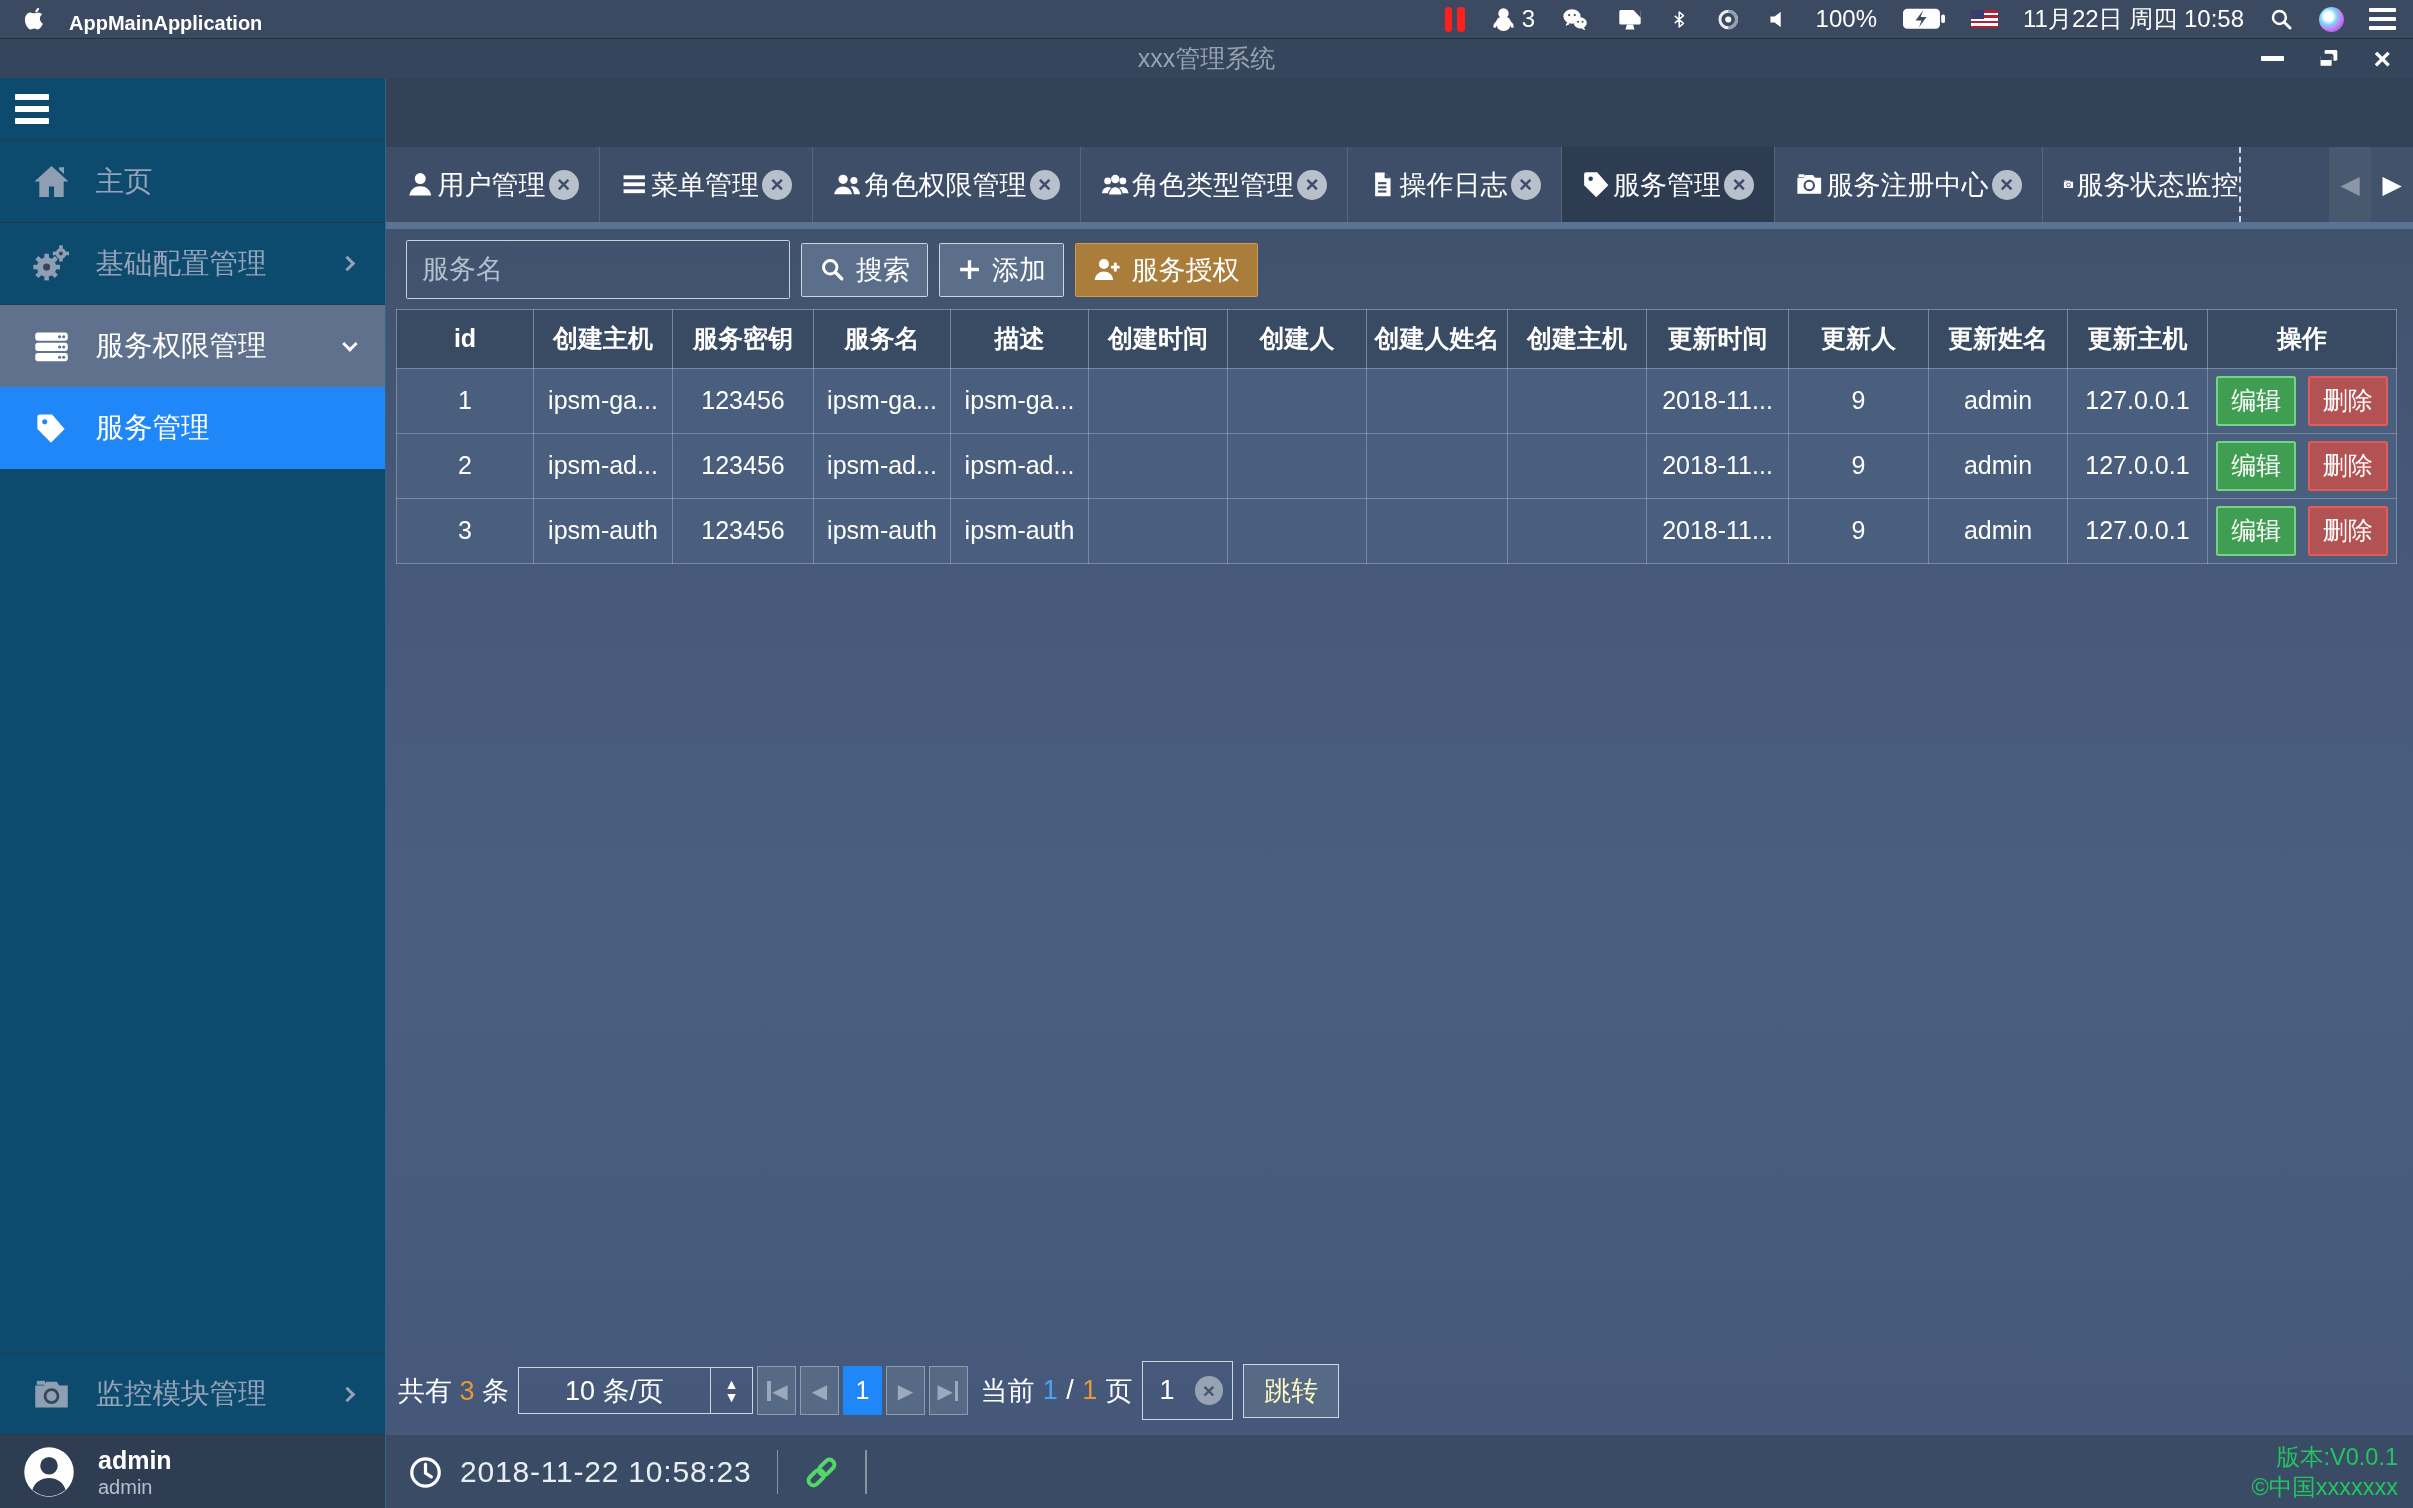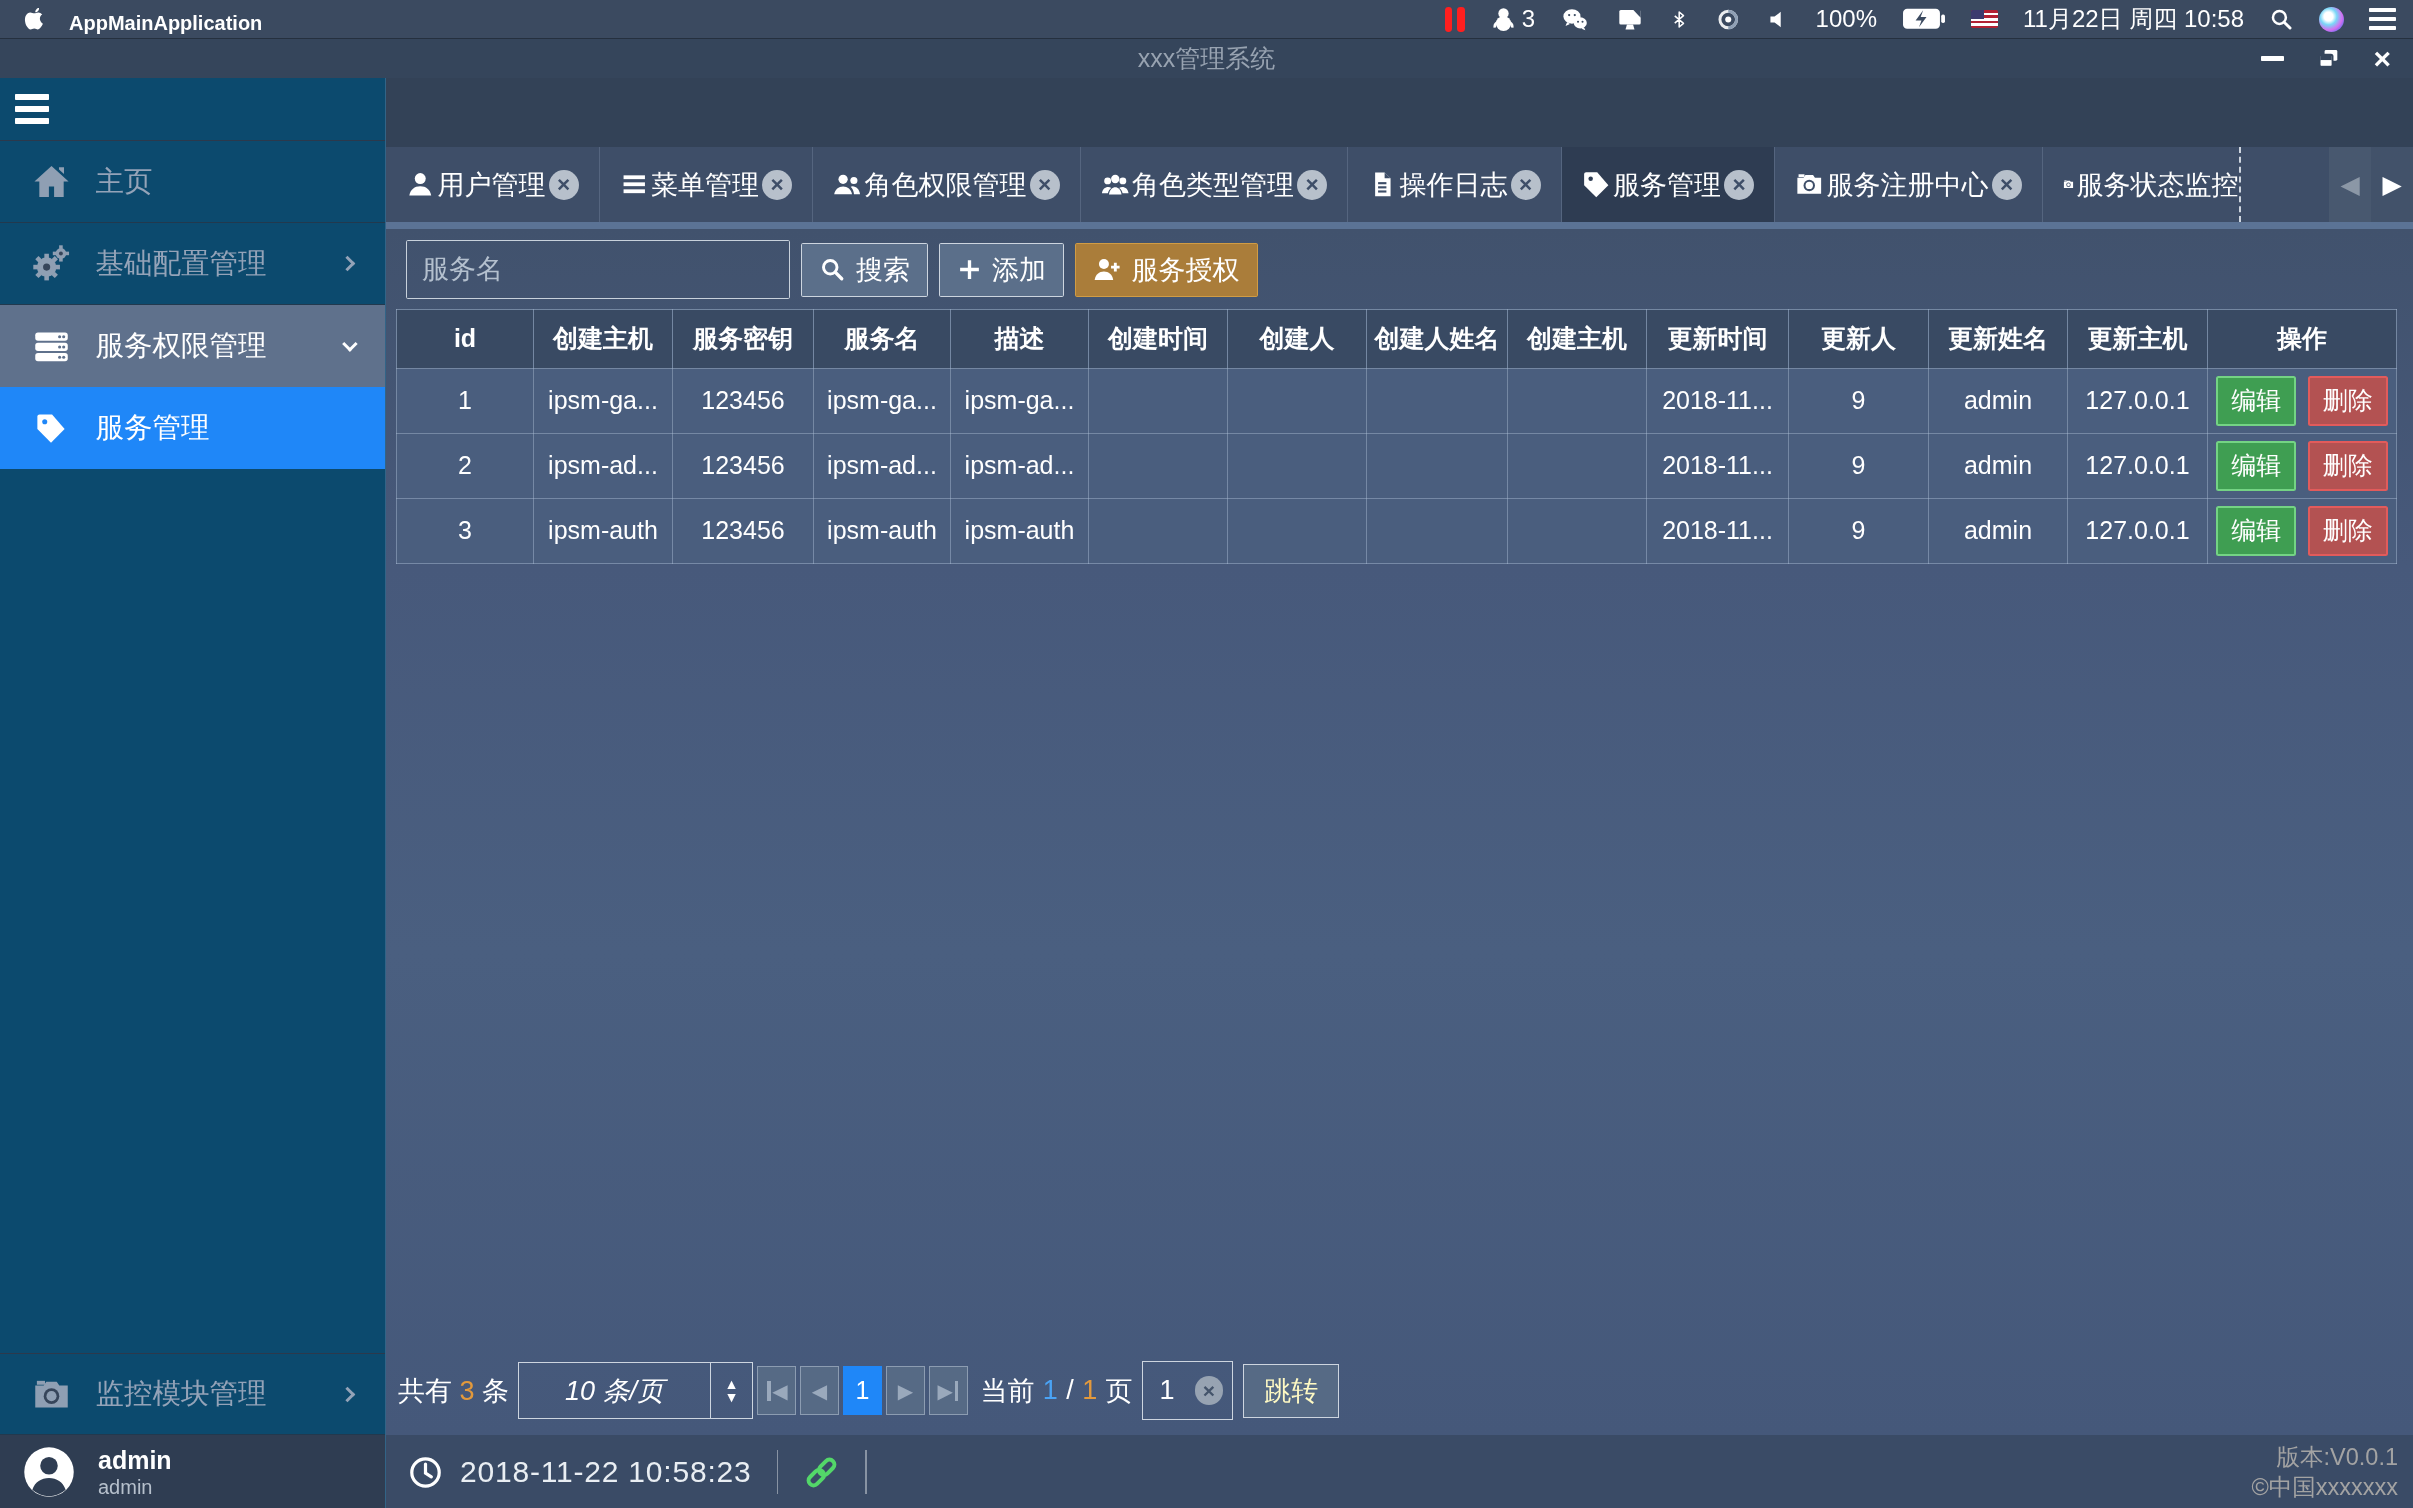--- a/index.html
+++ b/index.html
@@ -103,42 +103,42 @@
   .act { width:80px; height:50px; display:flex; align-items:center; justify-content:center;
     font-size:25px; color:#fff; border:2.5px solid; border-radius:2.5px; cursor:pointer; }
   .act.edit { background:#3f9e52; border-color:#74d384; }
   .act.del  { background:#b35252; border-color:#e25b5b; }
 
   
   .pager { position:absolute; left:12px; bottom:15px; display:flex; align-items:center; gap:4px;
     color:#fff; font-size:27px;justify-content:space-between; }
   .pager .orange { color:#e2993c; }
   .pager .blue { color:#4aa3f5; }
-  .page-size { display:flex; align-items:stretch; height:57px; border:1.7px solid #cdd5df; cursor:pointer; margin-left:5px;font-style:italic; }
+  .page-size { display:flex; align-items:stretch; height:47px; border:1.7px solid #cdd5df; cursor:pointer; margin-left:5px; }
   .page-size .val { width:191px; display:flex; align-items:center; justify-content:center; }
   .page-size .spin { width:42px; border-left:1.7px solid #cdd5df; display:flex; flex-direction:column;
     align-items:center; justify-content:center; font-size:14.2px; line-height:12.6px; }
   .nav-btn { width:39px; height:49px; background:#566a85; border:0.8px solid #8c9cb1; color:#9aa9bc;
     display:flex; align-items:center; justify-content:center; font-size:20px; cursor:pointer; }
   .nav-btn.page { background:#1f87f8; border-color:#1f87f8; color:#fff; font-size:25px; }
   .vbar { width:3.4px; height:20px; background:currentColor; display:inline-block; margin:0 1.7px; }
   .cur-label { margin-left:8.4px; display:flex; gap:8.4px; align-items:center; }
   .jump-input { width:91px; height:59px; border:1.7px solid #cdd5df; display:flex; align-items:center;
     justify-content:space-between; padding:0 8.4px 0 17px; cursor:text; margin-left:5px; }
   .clear-ic { width:28.5px; height:28.5px; border-radius:50%; background:#97a3b2; color:#44546b;
     font-size:21px; font-weight:bold; display:flex; align-items:center; justify-content:center; cursor:pointer; }
   .jump-btn { height:54px; padding:0 20px; border:1.7px solid #cdd5df; background:#566a85; color:#fef9c3;
     font-size:27px; display:flex; align-items:center; cursor:pointer; margin-left:6.7px; }
 
   
   #bottombar { height:74px; background:#3a4b66; display:flex; align-items:center;
     padding:0 15px 0 22px; color:#e9eef3; }
   .bb-time { font-size:30px; margin-left:17px; letter-spacing:0.8px; }
   .bb-sep { width:1.7px; height:44px; background:rgba(255,255,255,.4); margin:0 25px; }
-  .bb-right { margin-left:auto; text-align:right; font-size:23.5px; color:#a3a3a3; line-height:30px; }
+  .bb-right { margin-left:auto; text-align:right; font-size:23.5px; color:#22c55e; line-height:30px; }
 </style>
 </head>
 <body>
 
 <div id="menubar">
   <span>
     <svg width="22" height="25" viewBox="0 0 24 26">
       <path d="M16.4 0.6c.1 1.1-.4 2.2-1.1 3-.7.8-1.9 1.5-3 1.4-.1-1.1.4-2.3 1.1-3 .8-.9 2.1-1.5 3-1.4z" fill="#fff"></path>
       <path d="M20.6 17.6c-.5 1.2-.8 1.7-1.5 2.8-.9 1.5-2.3 3.4-4 3.4-1.5 0-1.9-1-3.9-1s-2.5 1-4 1c-1.7 0-3-1.7-4-3.2C.7 16.5.4 11.3 2.1 8.5c1.1-2 3-3.2 4.7-3.2 1.8 0 2.9 1 4.4 1s2.4-1 4.4-1c1.5 0 3.1.8 4.3 2.3-3.8 2.1-3.2 7.6.7 10z" fill="#fff"></path>
     </svg>

